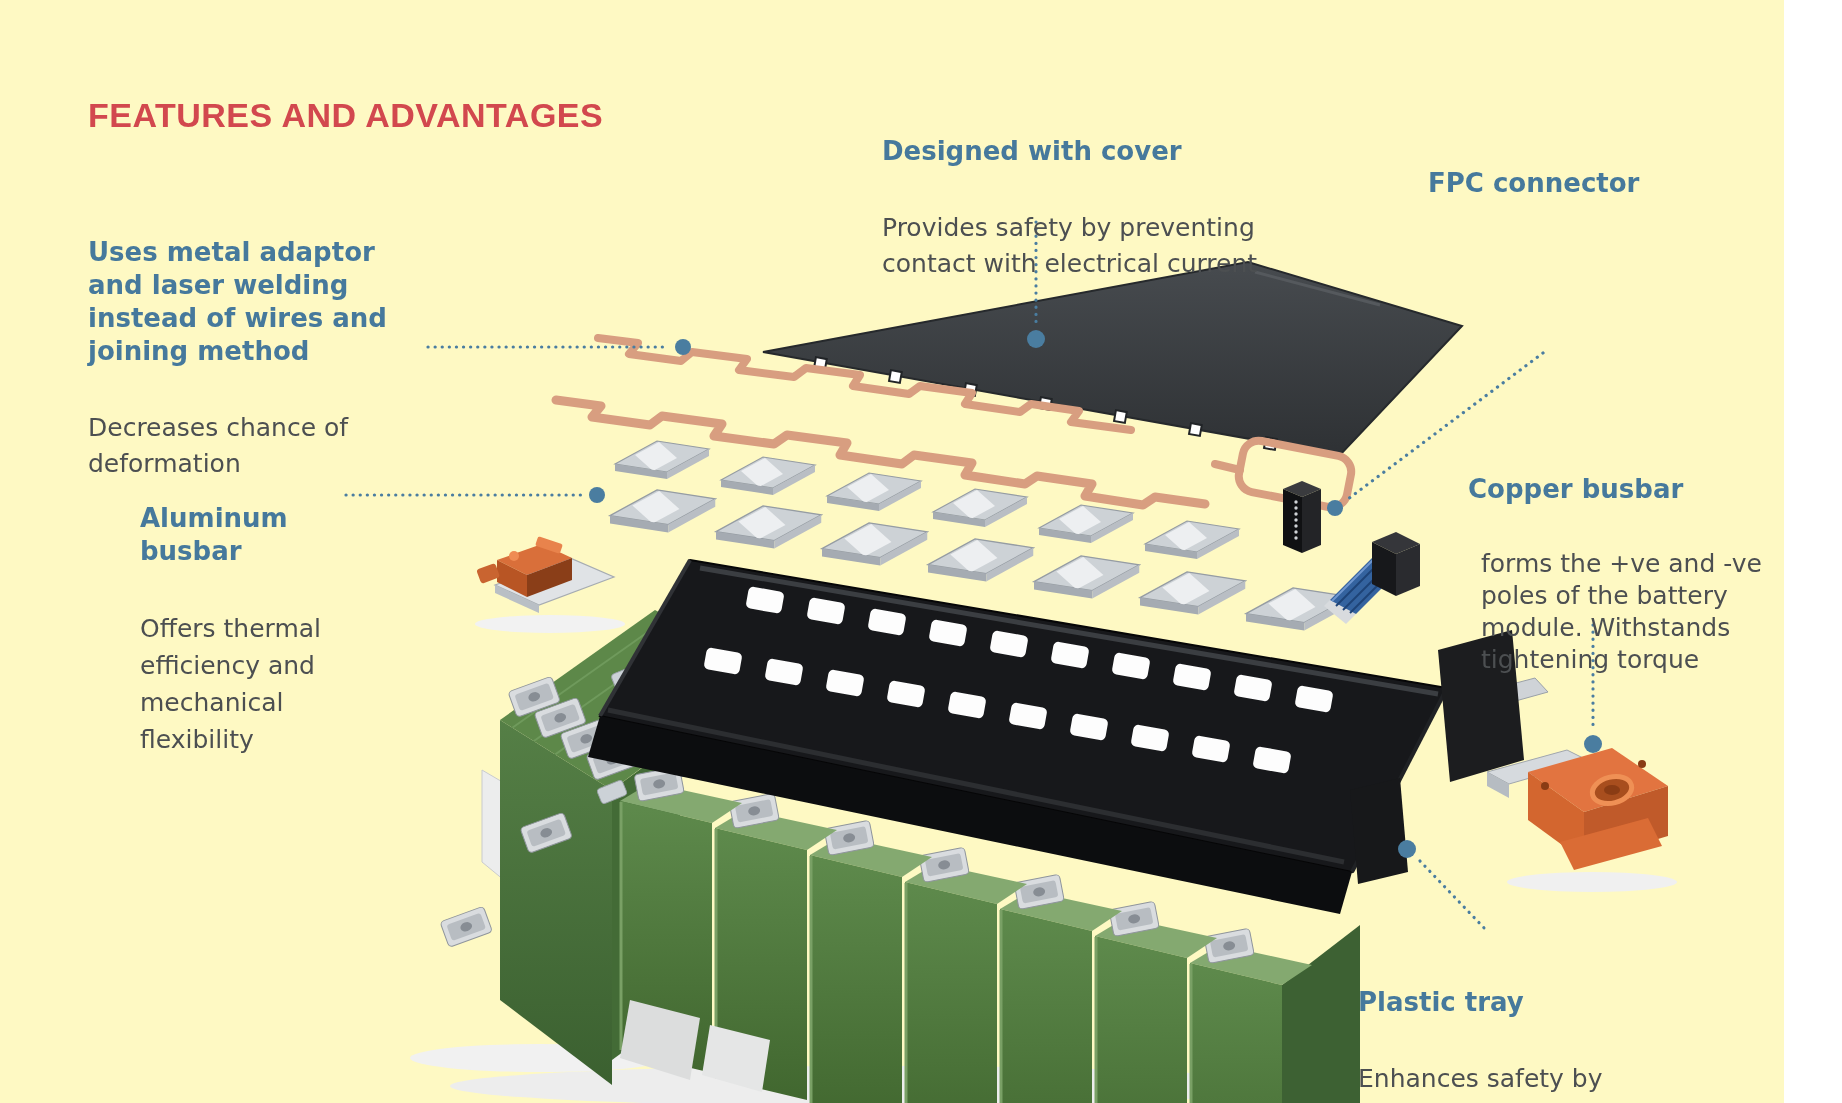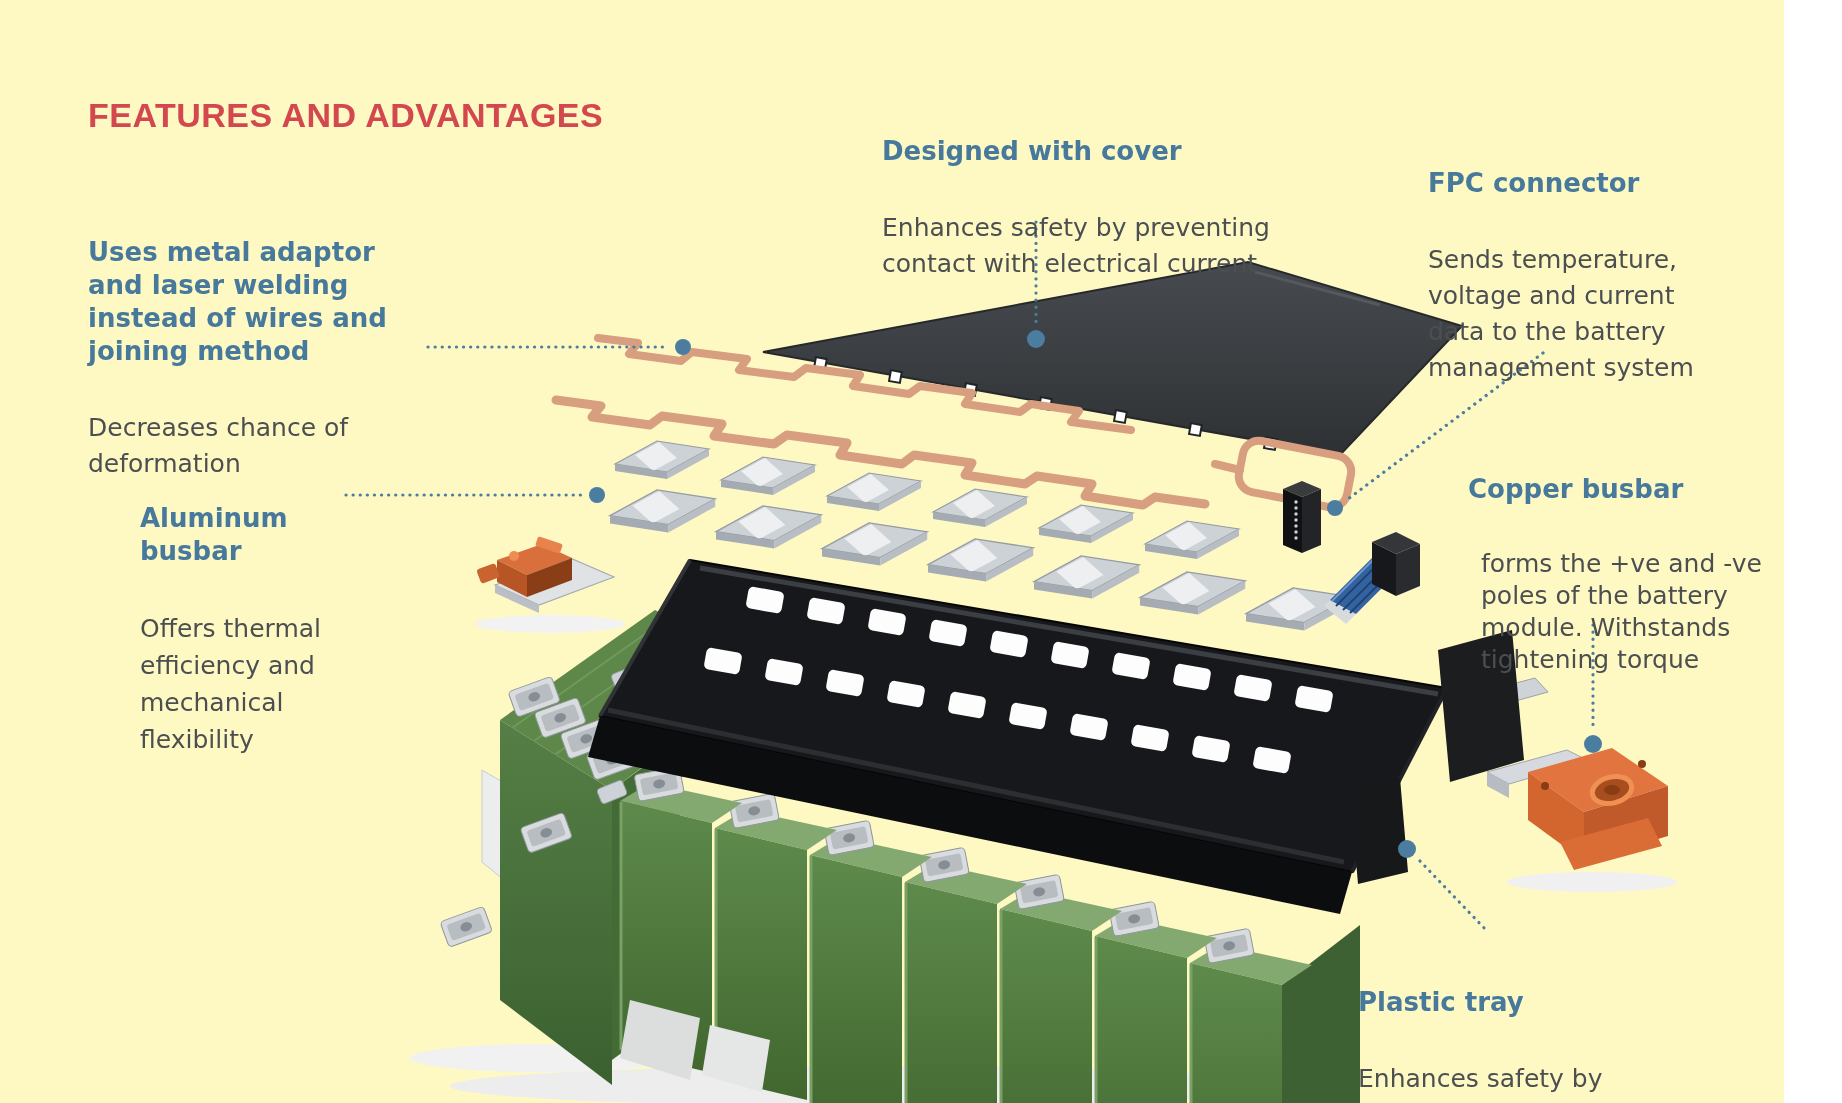--- a/index.html
+++ b/index.html
@@ -297,30 +297,26 @@
     <div class="co-h">Uses metal adaptor
 and laser welding
 instead of wires and
 joining method</div>
     <div class="co-b">Decreases chance of
 deformation</div>
   </div>
 
   <div class="co co-cover">
     <div class="co-h">Designed with cover</div>
-    <div class="co-b">Enhances safety by preventing
+    <div class="co-b">Provides safety by preventing
 contact with electrical current</div>
   </div>
 
   <div class="co co-fpc">
     <div class="co-h">FPC connector</div>
-    <div class="co-b">Sends temperature,
-voltage and current
-data to the battery
-management system</div>
   </div>
 
   <div class="co co-alu">
     <div class="co-h">Aluminum
 busbar</div>
     <div class="co-b">Offers thermal
 efficiency and
 mechanical
 flexibility</div>
   </div>

